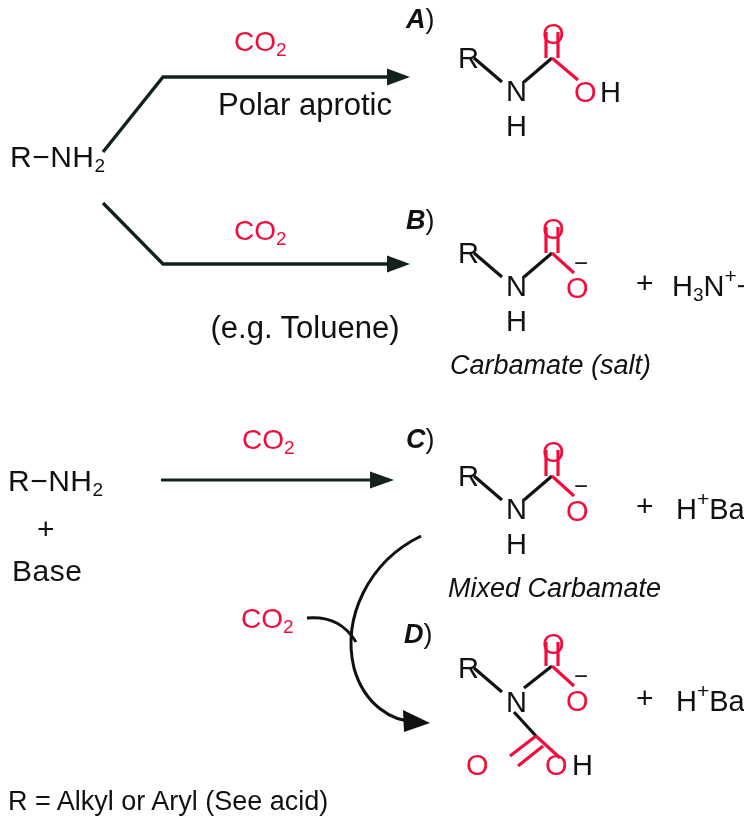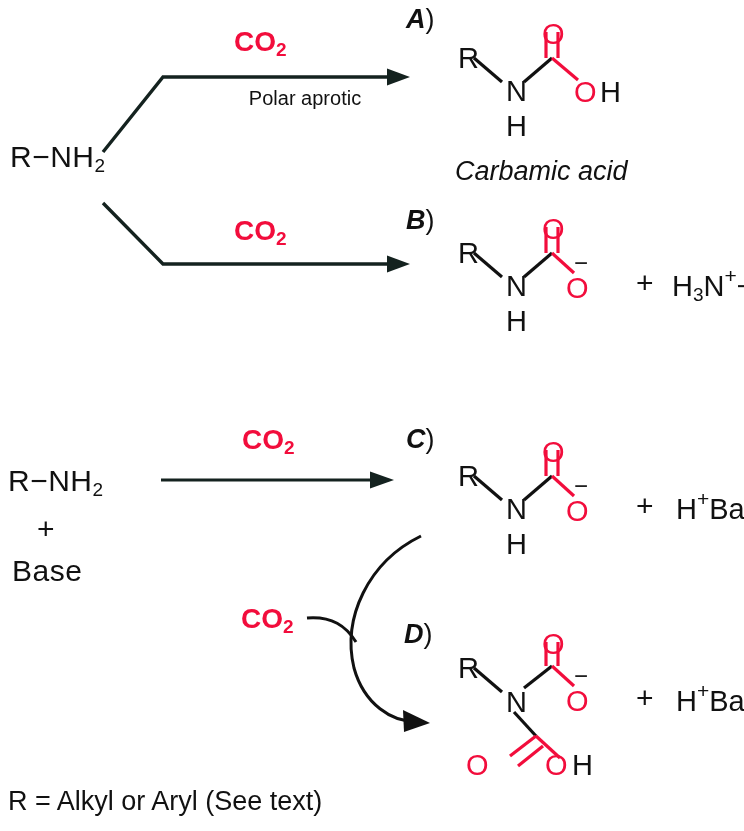--- a/index.html
+++ b/index.html
@@ -37,24 +37,24 @@
   }
   .reactant {
     font-size: 30px;
     white-space: nowrap;
     letter-spacing: 0.5px;
   }
   .co2 {
     font-size: 28px;
     color: #f20d3c;
     white-space: nowrap;
-    font-weight: 700;
+    font-weight: 400;
   }
   .cond {
-    font-size: 20px;
+    font-size: 31px;
     white-space: nowrap;
     text-align: center;
   }
   .caption {
     font-size: 27px;
     font-style: italic;
     white-space: nowrap;
   }
   .label {
     font-size: 27px;
@@ -100,20 +100,21 @@
 
   <svg class="abs" style="left:95px; top:195px;" width="320" height="85">
     <path d="M 8 8 L 68 69 L 296 69" fill="none" stroke="#14221f" stroke-width="3.4"></path>
     <path d="M 292 60.5 L 315 69 L 292 77.5 Z" fill="#14221f"></path>
   </svg>
 
   <div class="abs co2" style="left:234px; top:215px;">
     <span>CO</span><span class="sub">2</span>
   </div>
 
+  <div class="abs cond" style="left:178px; top:310px; width:254px;">(e.g. Toluene)</div>
 
   <div class="abs label" style="left:406px; top:4px;">
     <i>A</i><span class="paren">)</span>
   </div>
 
   <svg class="abs" style="left:452px; top:30px;" width="180" height="110">
 
     <line x1="22" y1="28" x2="50" y2="52" stroke="#111111" stroke-width="3.2"></line>
 
     <line x1="72" y1="52" x2="100" y2="28" stroke="#111111" stroke-width="3.2"></line>
@@ -124,21 +125,20 @@
     <line x1="100" y1="28" x2="126" y2="50" stroke="#f20d3c" stroke-width="3.2"></line>
   </svg>
 
   <div class="abs atom" style="left:458px; top:44px;">R</div>
   <div class="abs atom" style="left:506px; top:77px;">N</div>
   <div class="abs atom" style="left:506px; top:112px;">H</div>
   <div class="abs atom red" style="left:542px; top:20px;">O</div>
   <div class="abs atom red" style="left:574px; top:78px;">O</div>
   <div class="abs atom" style="left:600px; top:78px;">H</div>
 
-  <div class="abs caption" style="left:455px; top:156px;">Carbamic acid</div>
 
   <div class="abs label" style="left:406px; top:205px;">
     <i>B</i><span class="paren">)</span>
   </div>
 
   <svg class="abs" style="left:452px; top:225px;" width="180" height="110">
     <line x1="22" y1="28" x2="50" y2="52" stroke="#111111" stroke-width="3.2"></line>
     <line x1="72" y1="52" x2="100" y2="28" stroke="#111111" stroke-width="3.2"></line>
     <line x1="94" y1="28" x2="94" y2="2" stroke="#f20d3c" stroke-width="3.2"></line>
     <line x1="106" y1="28" x2="106" y2="2" stroke="#f20d3c" stroke-width="3.2"></line>
@@ -150,20 +150,21 @@
   <div class="abs atom" style="left:506px; top:307px;">H</div>
   <div class="abs atom red" style="left:542px; top:215px;">O</div>
   <div class="abs atom red" style="left:566px; top:274px;">O</div>
   <div class="abs atom" style="left:574px; top:251px; font-size:24px;">−</div>
 
   <div class="abs plus" style="left:636px; top:266px;">+</div>
   <div class="abs atom" style="left:672px; top:265px;">
     <span>H</span><span class="sub">3</span><span>N</span><span class="chg">+</span><span>−R</span>
   </div>
 
+  <div class="abs caption" style="left:450px; top:350px;">Carbamate (salt)</div>
 
   <div class="abs reactant" style="left:8px; top:464px;">
     <span>R−NH</span><span class="sub">2</span>
   </div>
   <div class="abs reactant" style="left:37px; top:512px;">+</div>
   <div class="abs reactant" style="left:12px; top:554px;">Base</div>
 
   <svg class="abs" style="left:158px; top:462px;" width="240" height="36">
     <line x1="3" y1="18" x2="216" y2="18" stroke="#14221f" stroke-width="3.2"></line>
     <path d="M 212 9.5 L 236 18 L 212 26.5 Z" fill="#14221f"></path>
@@ -190,20 +191,21 @@
   <div class="abs atom" style="left:506px; top:530px;">H</div>
   <div class="abs atom red" style="left:542px; top:438px;">O</div>
   <div class="abs atom red" style="left:566px; top:497px;">O</div>
   <div class="abs atom" style="left:574px; top:474px; font-size:24px;">−</div>
 
   <div class="abs plus" style="left:636px; top:489px;">+</div>
   <div class="abs atom" style="left:676px; top:488px;">
     <span>H</span><span class="chg">+</span><span>Base</span>
   </div>
 
+  <div class="abs caption" style="left:448px; top:573px;">Mixed Carbamate</div>
 
   <svg class="abs" style="left:280px; top:490px;" width="230" height="260">
 
     <path d="M 141 46 C 88 72, 62 128, 74 178 C 84 214, 112 233, 138 231" fill="none" stroke="#111111" stroke-width="3"></path>
 
     <path d="M 123 220 L 150 233 L 124 242 Z" fill="#111111"></path>
 
     <path d="M 27 128 C 52 126, 66 136, 76 152" fill="none" stroke="#111111" stroke-width="3"></path>
   </svg>
 
@@ -242,15 +244,15 @@
   <div class="abs atom red" style="left:466px; top:751px;">O</div>
   <div class="abs atom red" style="left:545px; top:751px;">O</div>
   <div class="abs atom" style="left:572px; top:751px;">H</div>
 
   <div class="abs plus" style="left:636px; top:681px;">+</div>
   <div class="abs atom" style="left:676px; top:680px;">
     <span>H</span><span class="chg">+</span><span>Base</span>
   </div>
 
 
-  <div class="abs footnote" style="left:8px; top:786px;">R = Alkyl or Aryl (See text)</div>
+  <div class="abs footnote" style="left:8px; top:786px;">R = Alkyl or Aryl (See acid)</div>
 
 </div>
 
 </body></html>

